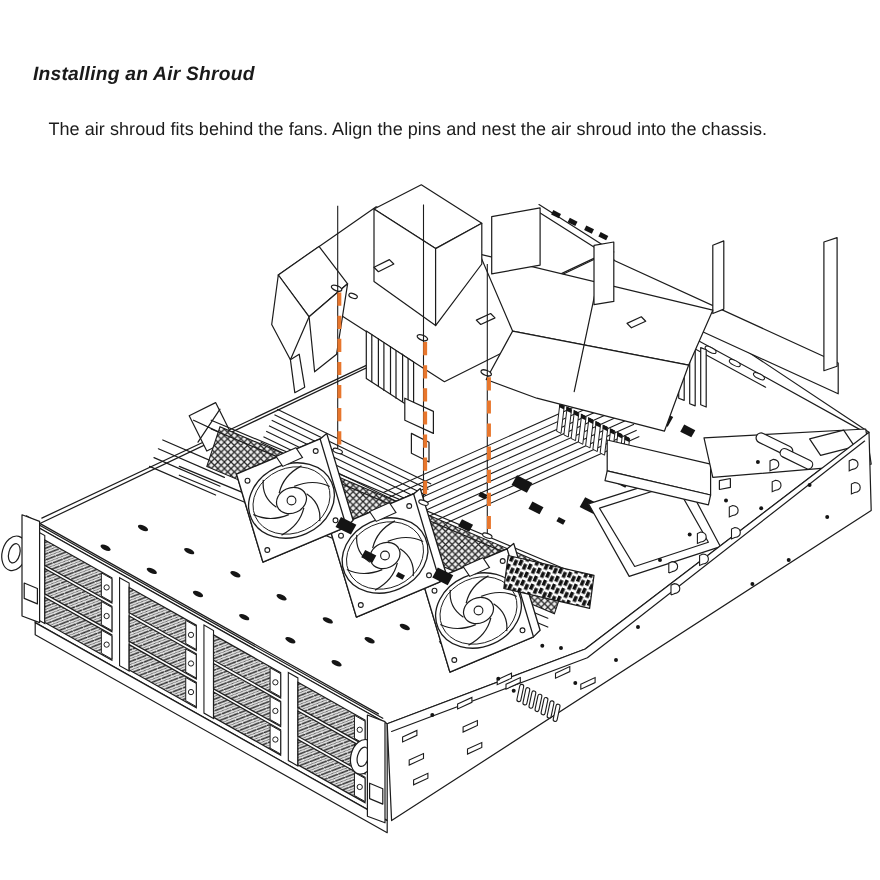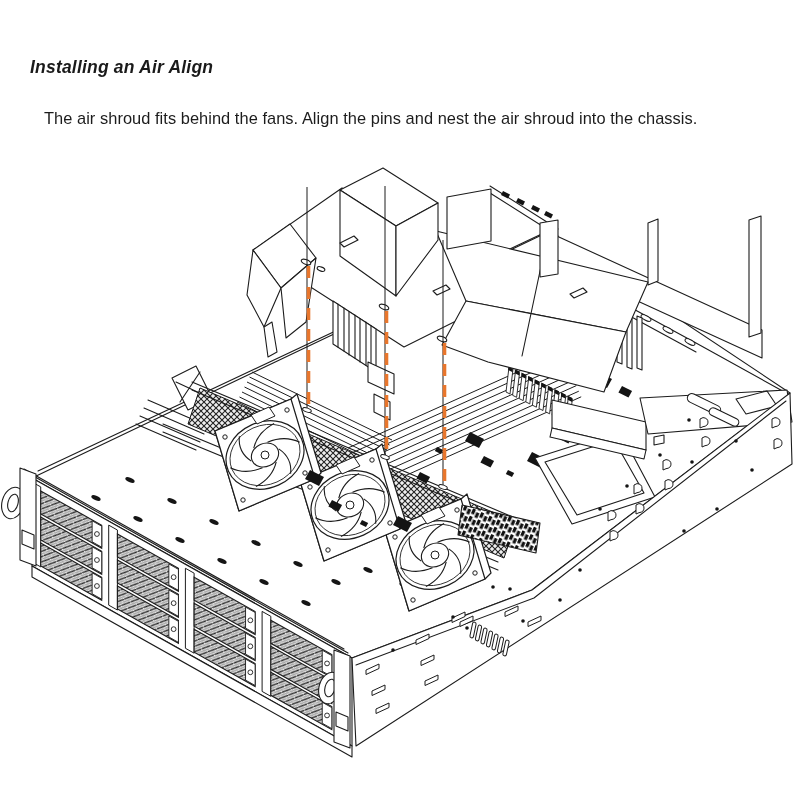--- a/index.html
+++ b/index.html
@@ -372,14 +372,14 @@
         </g>
         <g>
           <line x1="443" y1="240" x2="443" y2="485" stroke="#1c1c1c" stroke-width="1"></line>
           <line x1="444.5" y1="343" x2="444.5" y2="485" stroke="#e8762c" stroke-width="3.6" stroke-dasharray="12 9"></line>
           <ellipse cx="0" cy="0" rx="4.5" ry="2" fill="#fff" stroke="#1c1c1c" stroke-width="1" transform="translate(443,487) rotate(20)"></ellipse>
         </g>
       </g>
 </svg>
 </div>
 
-<h2 class="doc-heading">Installing an Air Align</h2>
+<h2 class="doc-heading">Installing an Air Shroud</h2>
 <p class="doc-body">The air shroud fits behind the fans. Align the pins and nest the air shroud into the chassis.</p>
 
 </body></html>

